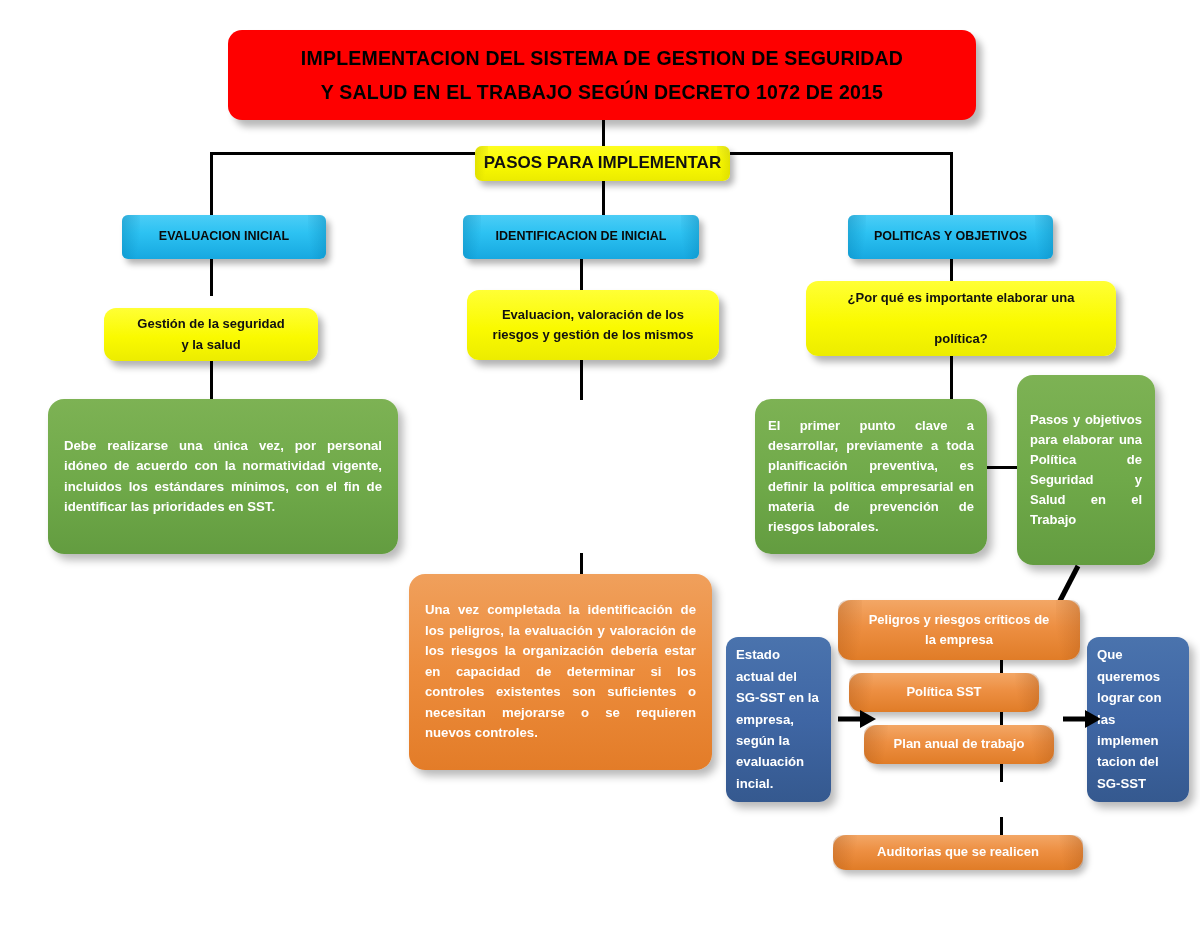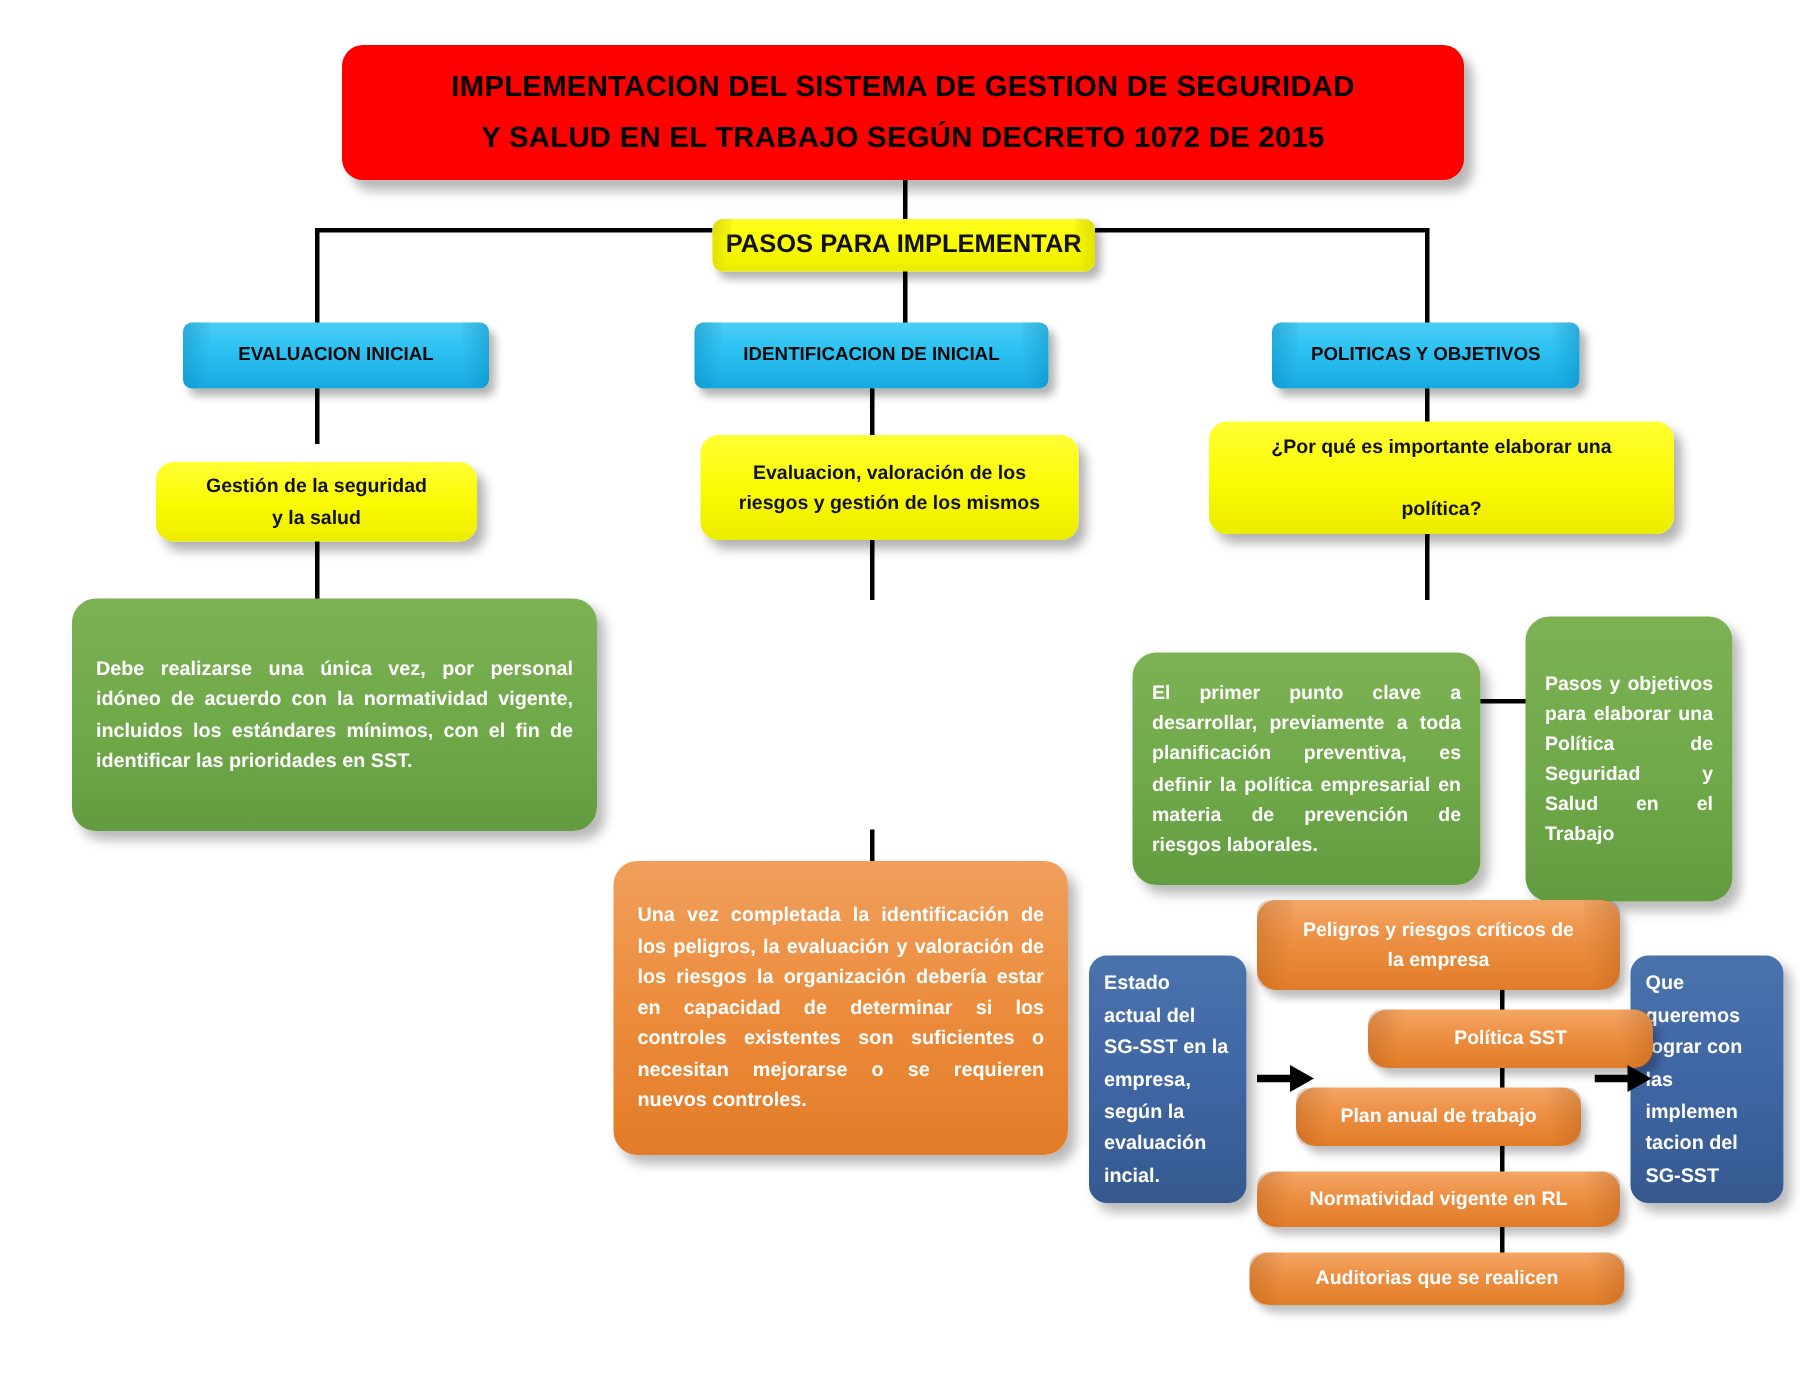--- a/index.html
+++ b/index.html
@@ -119,21 +119,21 @@
     border-radius: 16px;
     background: linear-gradient(180deg,#7db254 0%,#6fa949 55%,#639c40 100%);
     box-shadow: 5px 6px 8px rgba(0,0,0,0.28);
     color: #ffffff;
     font-weight: bold;
     font-size: 13.2px;
     padding: 10px 16px;
     text-align: justify;
   }
   .green-card .txt { text-align: justify; text-align-last: left; }
-  .green-card.narrow { font-size: 13px; padding: 10px 13px; margin-top: 36px; }
+  .green-card.narrow { font-size: 13px; padding: 10px 13px; }
 
   
   .orange-card {
     border-radius: 16px;
     background: linear-gradient(180deg,#f0a05c 0%,#ec8c3c 50%,#e37c28 100%);
     box-shadow: 5px 6px 8px rgba(0,0,0,0.28);
     color: #ffffff;
     font-weight: bold;
     font-size: 13.2px;
     padding: 10px 16px;
@@ -307,29 +307,26 @@
   </div>
 
   <div class="node navy-card" style="left:1087px; top:637px; width:102px; height:165px;">
     <span class="txt">Que queremos lograr con las implemen tacion del SG-SST</span>
   </div>
 
   <div class="node orange-bar" style="left:838px; top:600px; width:242px; height:60px;">
     <span class="txt">Peligros y riesgos  críticos de la empresa</span>
   </div>
 
-  <div class="node orange-bar" style="left:912px; top:673px; width:190px; height:39px;">
+  <div class="node orange-bar" style="left:849px; top:673px; width:190px; height:39px;">
     <span class="txt">Política SST</span>
   </div>
 
   <div class="node orange-bar" style="left:864px; top:725px; width:190px; height:39px;">
     <span class="txt">Plan  anual de trabajo</span>
   </div>
 
-  <div class="node orange-bar" style="left:838px; top:781px; width:242px; height:37px;">
-    <span class="txt">Normatividad vigente  en RL</span>
-  </div>
 
   <div class="node orange-bar" style="left:833px; top:835px; width:250px; height:35px;">
     <span class="txt">Auditorias que se realicen</span>
   </div>
 
 </div>
 
 </body></html>

